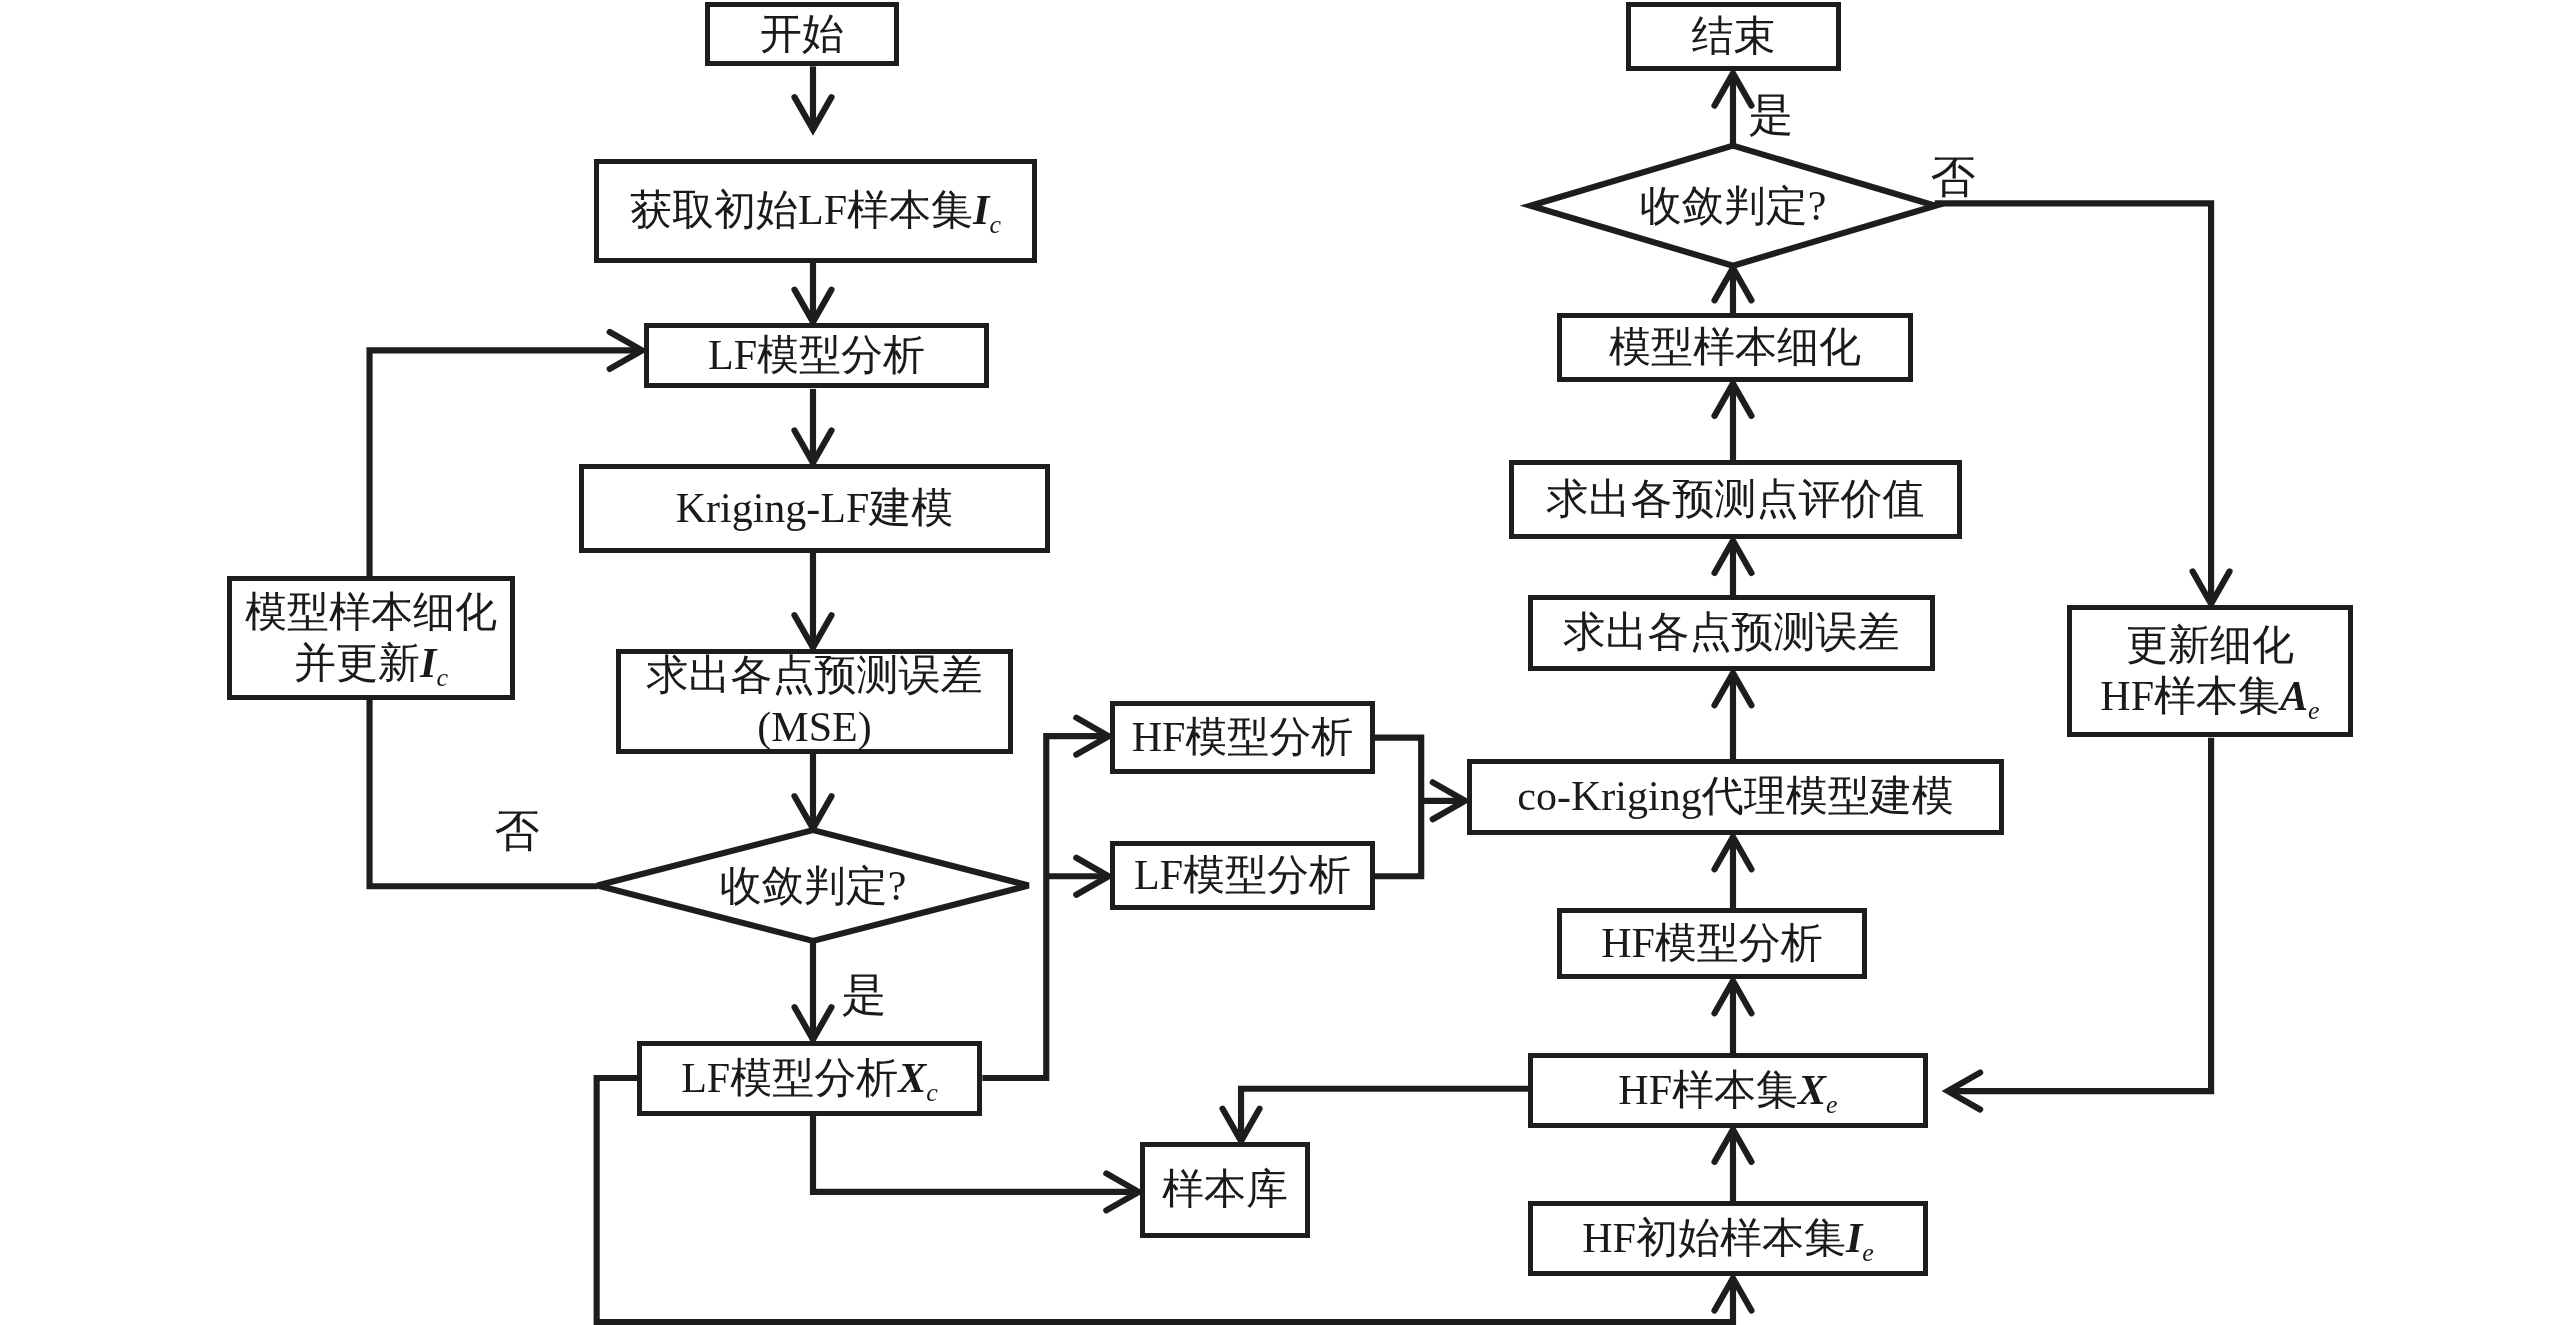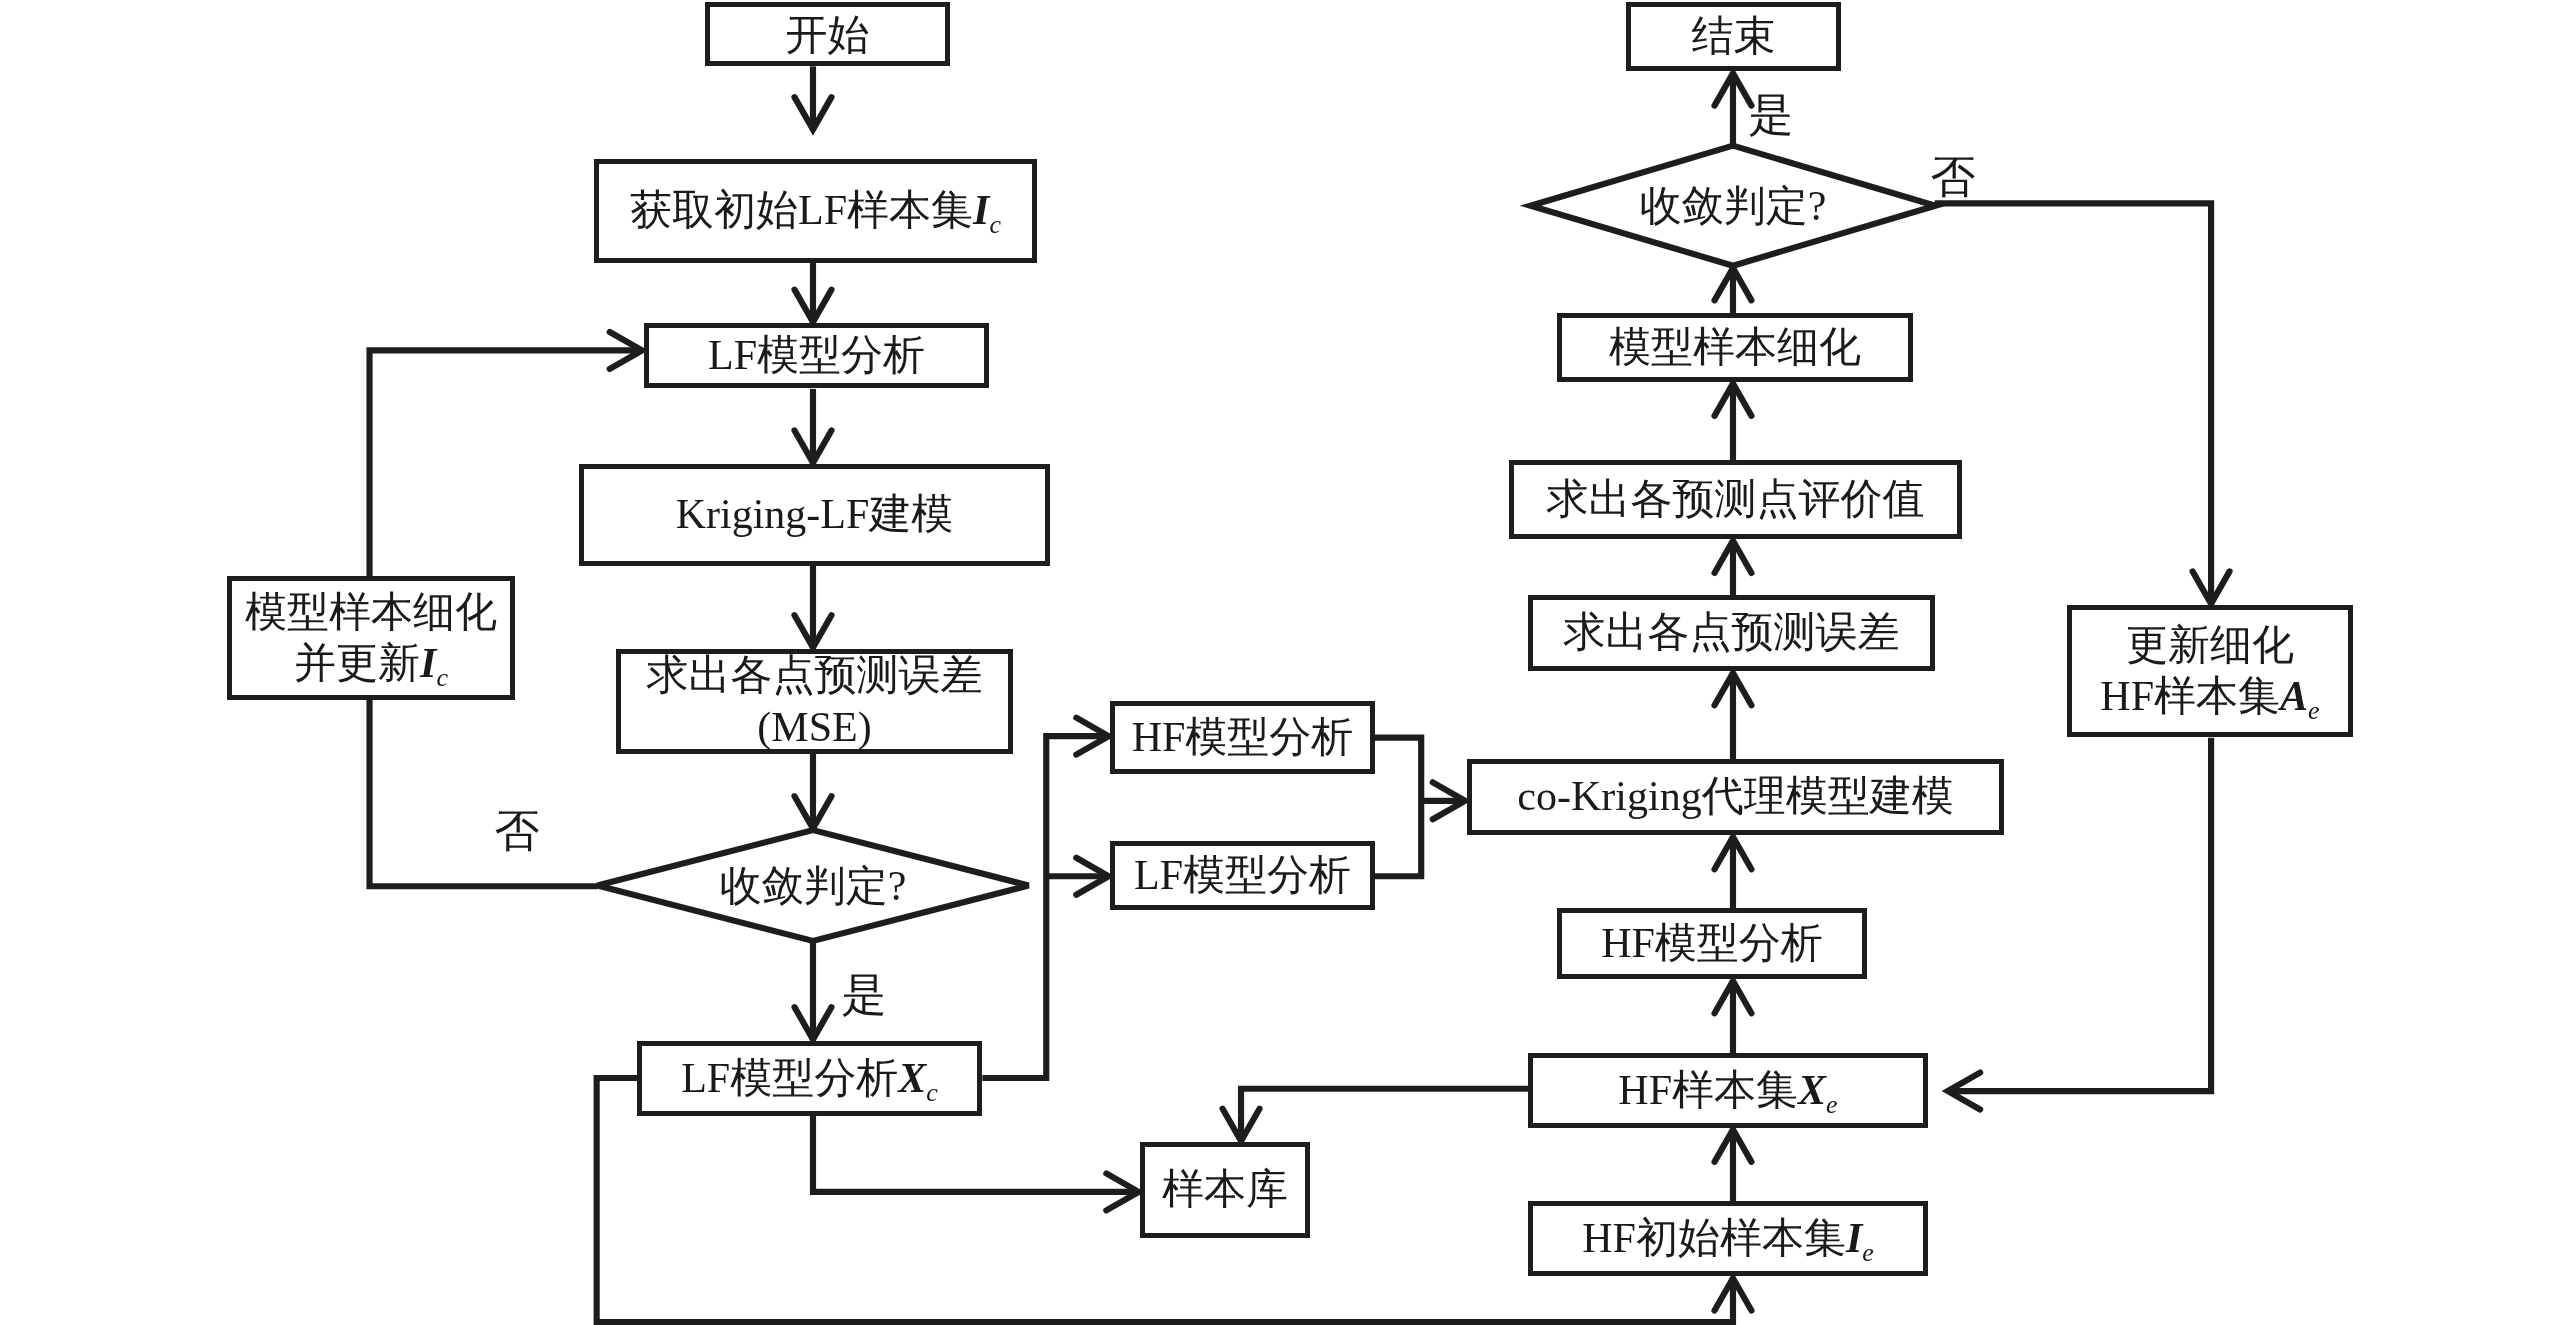--- a/index.html
+++ b/index.html
@@ -10,24 +10,24 @@
         display:flex;flex-direction:column;align-items:center;justify-content:center;
         font-size:42px;line-height:1.22;text-align:center;white-space:nowrap;}
   .bl{display:block;}
   .mvar{font-style:italic;font-weight:bold;}
   sub.msub{font-style:italic;font-size:0.62em;line-height:0;}
   .dtext{position:absolute;display:flex;align-items:center;justify-content:center;
          font-size:42px;white-space:nowrap;}
   .elabel{position:absolute;width:92px;height:59px;display:flex;align-items:center;
           justify-content:center;font-size:45px;}
   
-  .n-start{left:705px;top:2.3px;width:245px;height:64px;justify-content:flex-end;}
+  .n-start{left:705px;top:2.3px;width:194px;height:64px;}
   .n-get  {left:594px;top:131px;width:443px;height:104px;margin-top:28px;}
   .n-lfa  {left:644px;top:323px;width:345px;height:65px;}
-  .n-krig {left:579px;top:464px;width:471px;height:102px;}
+  .n-krig {left:579px;top:464px;width:471px;height:89px;}
   .n-mse  {left:616px;top:649px;width:397px;height:105px;}
   .n-ref  {left:227px;top:576px;width:288px;height:124px;}
   .n-xc   {left:637px;top:1041px;width:345px;height:75px;}
   .n-lib  {left:1140px;top:1142px;width:170px;height:96px;font-family:Liberation Serif, serif;}
   .n-par  {left:1110px;top:701px;width:265px;height:73px;}
   .n-lfa2 {left:1110px;top:841px;width:265px;height:69px;}
   .n-cok  {left:1467px;top:759px;width:537px;height:76px;}
   .n-end  {left:1626px;top:2.3px;width:215px;height:69px;}
   .n-refhf{left:1557px;top:313px;width:356px;height:69px;}
   .n-eval {left:1509px;top:460px;width:453px;height:79px;}

